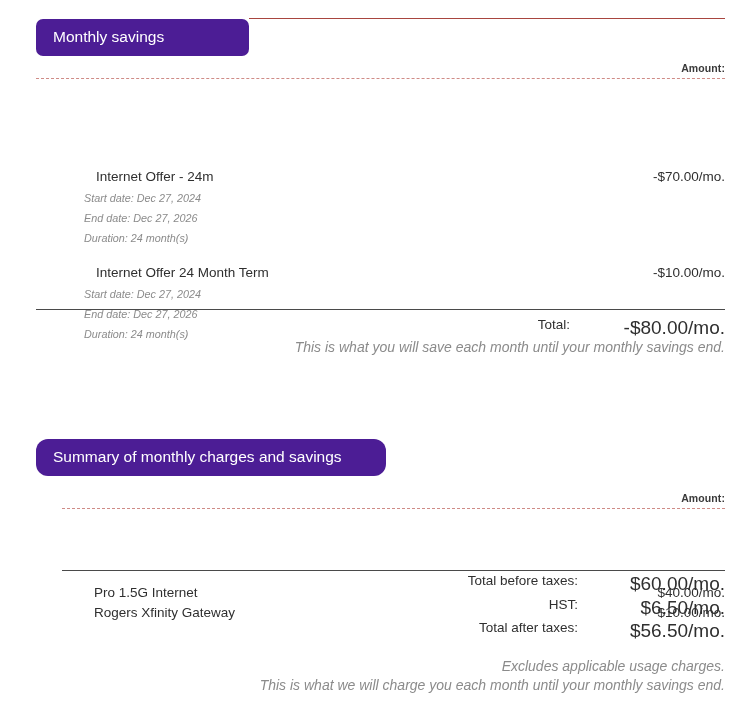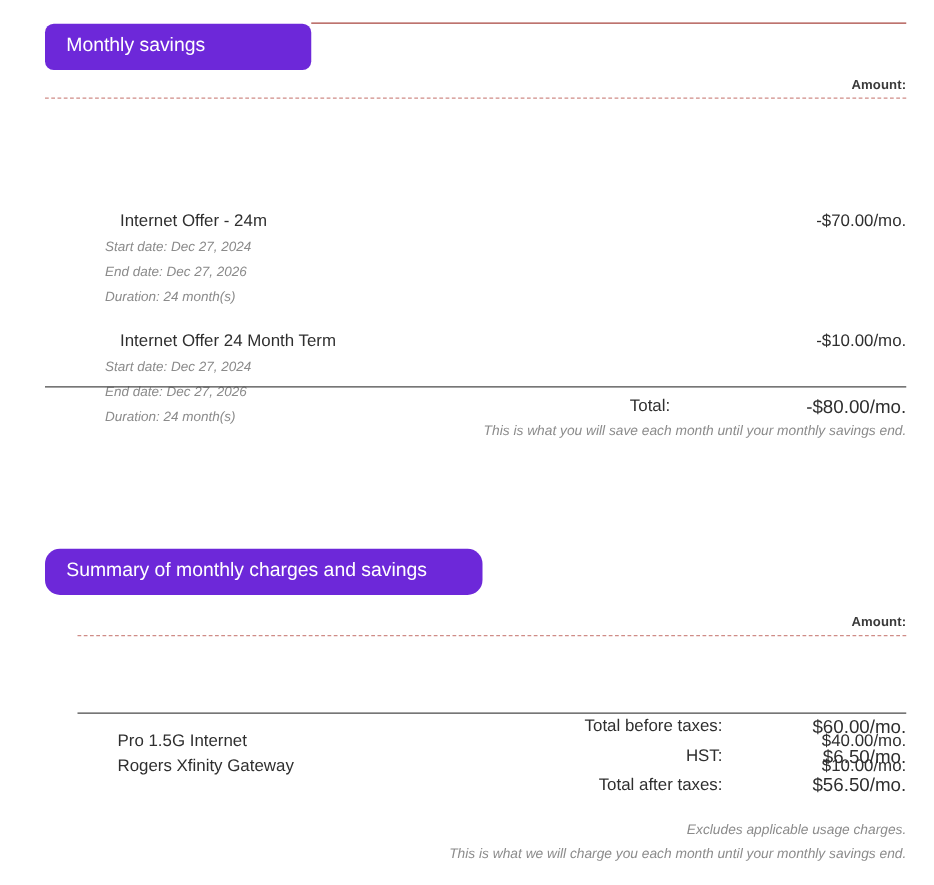--- a/index.html
+++ b/index.html
@@ -32,21 +32,21 @@
 
   .banner-row {
     position: relative;
     height: 55px;
   }
 
   .banner {
     position: absolute;
     left: 36px;
     top: 19px;
-    background: #6d28d9;
+    background: #4c1d95;
     color: #ffffff;
     border-radius: 7px;
     font-size: 15.5px;
     line-height: 1;
     padding: 10px 16px 11px 17px;
     box-sizing: border-box;
     white-space: nowrap;
   }
   .banner-1 { width: 213px; }
   .banner-2 { width: 350px; border-radius: 12px; }
@@ -106,30 +106,30 @@
 
   .total-label {
     position: absolute;
     font-size: 13.5px;
     color: #2f2f2f;
     text-align: right;
   }
   .total-value {
     position: absolute;
     right: 22px;
-    font-size: 15px;
+    font-size: 19px;
     color: #2f2f2f;
     text-align: right;
     white-space: nowrap;
   }
 
   .note {
     position: absolute;
     right: 22px;
-    font-size: 11px;
+    font-size: 14px;
     font-style: italic;
     color: #8b8b8b;
     white-space: nowrap;
     text-align: right;
   }
 </style>
 </head>
 <body>
 
 <div class="page">
@@ -156,21 +156,21 @@
     <div class="item">
       <div class="item-name" style="left:84px; top:210px;">Internet Offer 24 Month Term</div>
       <div class="item-amount" style="top:210px;">-$10.00/mo.</div>
       <div class="item-meta" style="left:84px; top:233px;">Start date: Dec 27, 2024</div>
       <div class="item-meta" style="left:84px; top:253px;">End date: Dec 27, 2026</div>
       <div class="item-meta" style="left:84px; top:273px;">Duration: 24 month(s)</div>
     </div>
 
     <div class="solid-rule" style="left:36px; right:22px; top:309px;"></div>
 
-    <div class="total-label" style="left:470px; width:100px; top:317px;text-align:center;">Total:</div>
+    <div class="total-label" style="left:470px; width:100px; top:317px;">Total:</div>
     <div class="total-value" style="top:317px;">-$80.00/mo.</div>
 
     <div class="note" style="top:339px;">This is what you will save each month until your monthly savings end.</div>
   </div>
 
   <div class="section-1" style="top:420px;">
 
     <div class="banner-row">
       <div class="banner banner-2">Summary of monthly charges and savings</div>
     </div>

